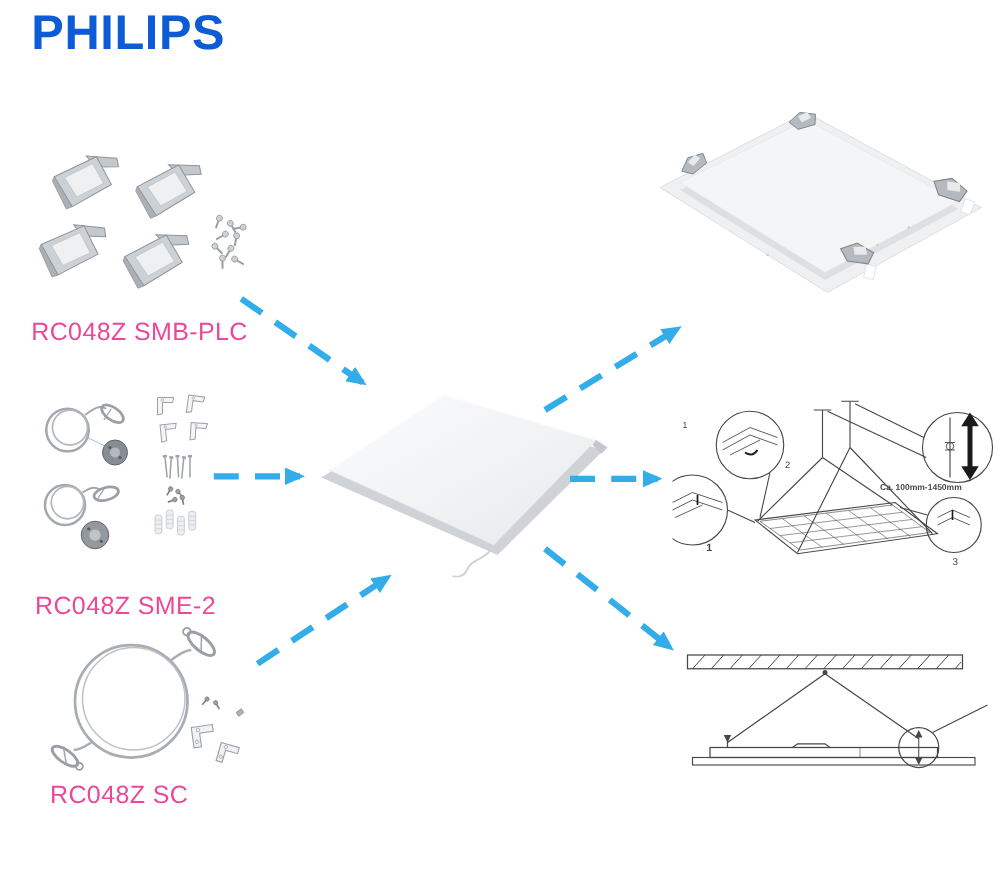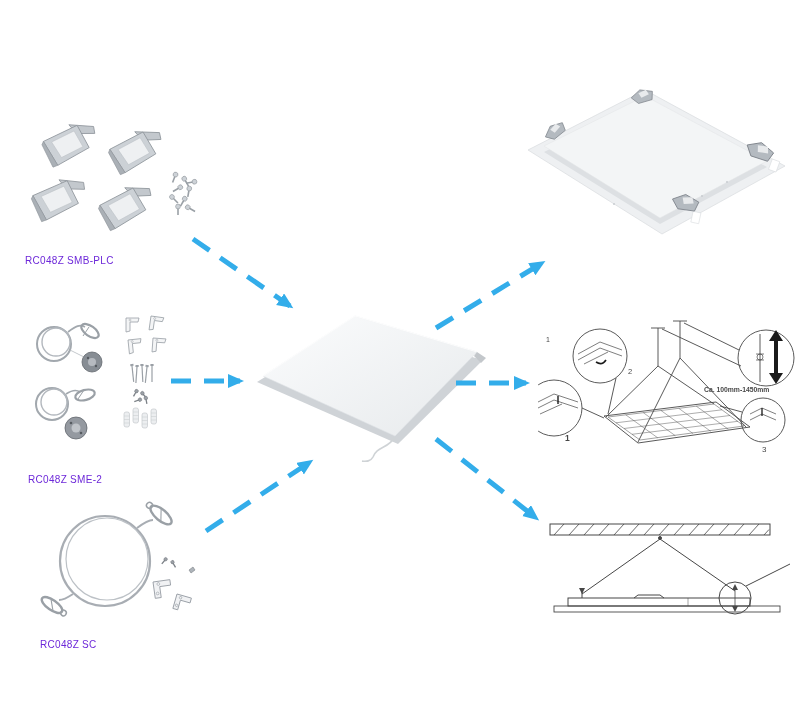--- a/index.html
+++ b/index.html
@@ -1,29 +1,30 @@
 <!DOCTYPE html>
 <html><head>
 <meta charset="utf-8">
 <style>
   *{box-sizing:border-box;margin:0;padding:0}
   html,body{background:#ffffff}
   body{font-family:"Liberation Sans",sans-serif}
   .canvas{position:relative;width:800px;height:704px;background:#ffffff;overflow:hidden}
   .abs{position:absolute}
   .logo{position:absolute;left:25px;top:5px;font-size:39px;font-weight:700;color:#0D5CD5;letter-spacing:.5px}
-  .kit-label{position:absolute;font-size:10px;color:#6d28d9;letter-spacing:.3px;white-space:nowrap}
+  .kit-label{position:absolute;font-size:20px;color:#ec4899;letter-spacing:.3px;white-space:nowrap}
   svg{display:block;overflow:hidden}
   text{font-family:"Liberation Sans",sans-serif;fill:#474747}
 </style>
 </head>
 <body>
 
 <div class="canvas">
 
+  <div class="logo">PHILIPS</div>
 
   <svg class="abs" style="left:25px;top:112px" width="180" height="140" viewBox="0 0 180 140">
     <defs>
       <g id="clip">
         <polygon points="30,2 54,8 54,15 36,12" fill="#c3c8cd" stroke="#8f959b" stroke-width="0.8"></polygon>
         <polygon points="2,14 38,4 46,28 12,40" fill="#ccd1d6" stroke="#8f959b" stroke-width="0.8"></polygon>
         <polygon points="10,16 34,9 40,26 17,33" fill="#eef0f2" stroke="#b9bec3" stroke-width="0.5"></polygon>
         <polygon points="2,14 12,40 7,41 0,17" fill="#aab0b6" stroke="#8f959b" stroke-width="0.6"></polygon>
       </g>
     </defs>
@@ -215,21 +216,21 @@
       <path d="M0,0 h17 v5.5 h-11 v11 h-6 z" fill="#f1f2f4" stroke="#9aa0a7" stroke-width="0.9"></path>
       <circle cx="5" cy="2.7" r="1.4" fill="none" stroke="#9aa0a7" stroke-width="0.6"></circle>
       <circle cx="3" cy="12" r="1.4" fill="none" stroke="#9aa0a7" stroke-width="0.6"></circle>
     </g>
     <g transform="translate(152,96) rotate(16)">
       <path d="M0,0 h15 v5 h-10 v10 h-5 z" fill="#f1f2f4" stroke="#9aa0a7" stroke-width="0.9"></path>
       <circle cx="4.5" cy="2.5" r="1.3" fill="none" stroke="#9aa0a7" stroke-width="0.6"></circle>
       <circle cx="2.7" cy="11" r="1.3" fill="none" stroke="#9aa0a7" stroke-width="0.6"></circle>
     </g>
   </svg>
-  <div class="kit-label" style="left:40px;top:639px">RC048Z SC</div>
+  <div class="kit-label" style="left:40px;top:625px">RC048Z SC</div>
 
   <svg class="abs" style="left:245px;top:300px" width="280" height="162" viewBox="0 0 280 162">
     <defs>
       <linearGradient id="pf" x1="0" y1="0" x2="1" y2="1">
         <stop offset="0" stop-color="#fbfcfd"></stop>
           <stop offset="1" stop-color="#e7eaec"></stop>
       </linearGradient>
     </defs>
     <polygon points="106,24 238,60 153,144 12,82" fill="#cfd3d7"></polygon>
     <polygon points="110,16 232,52 150,136 18,76" fill="url(#pf)" stroke="#dfe2e5" stroke-width="0.6"></polygon>

